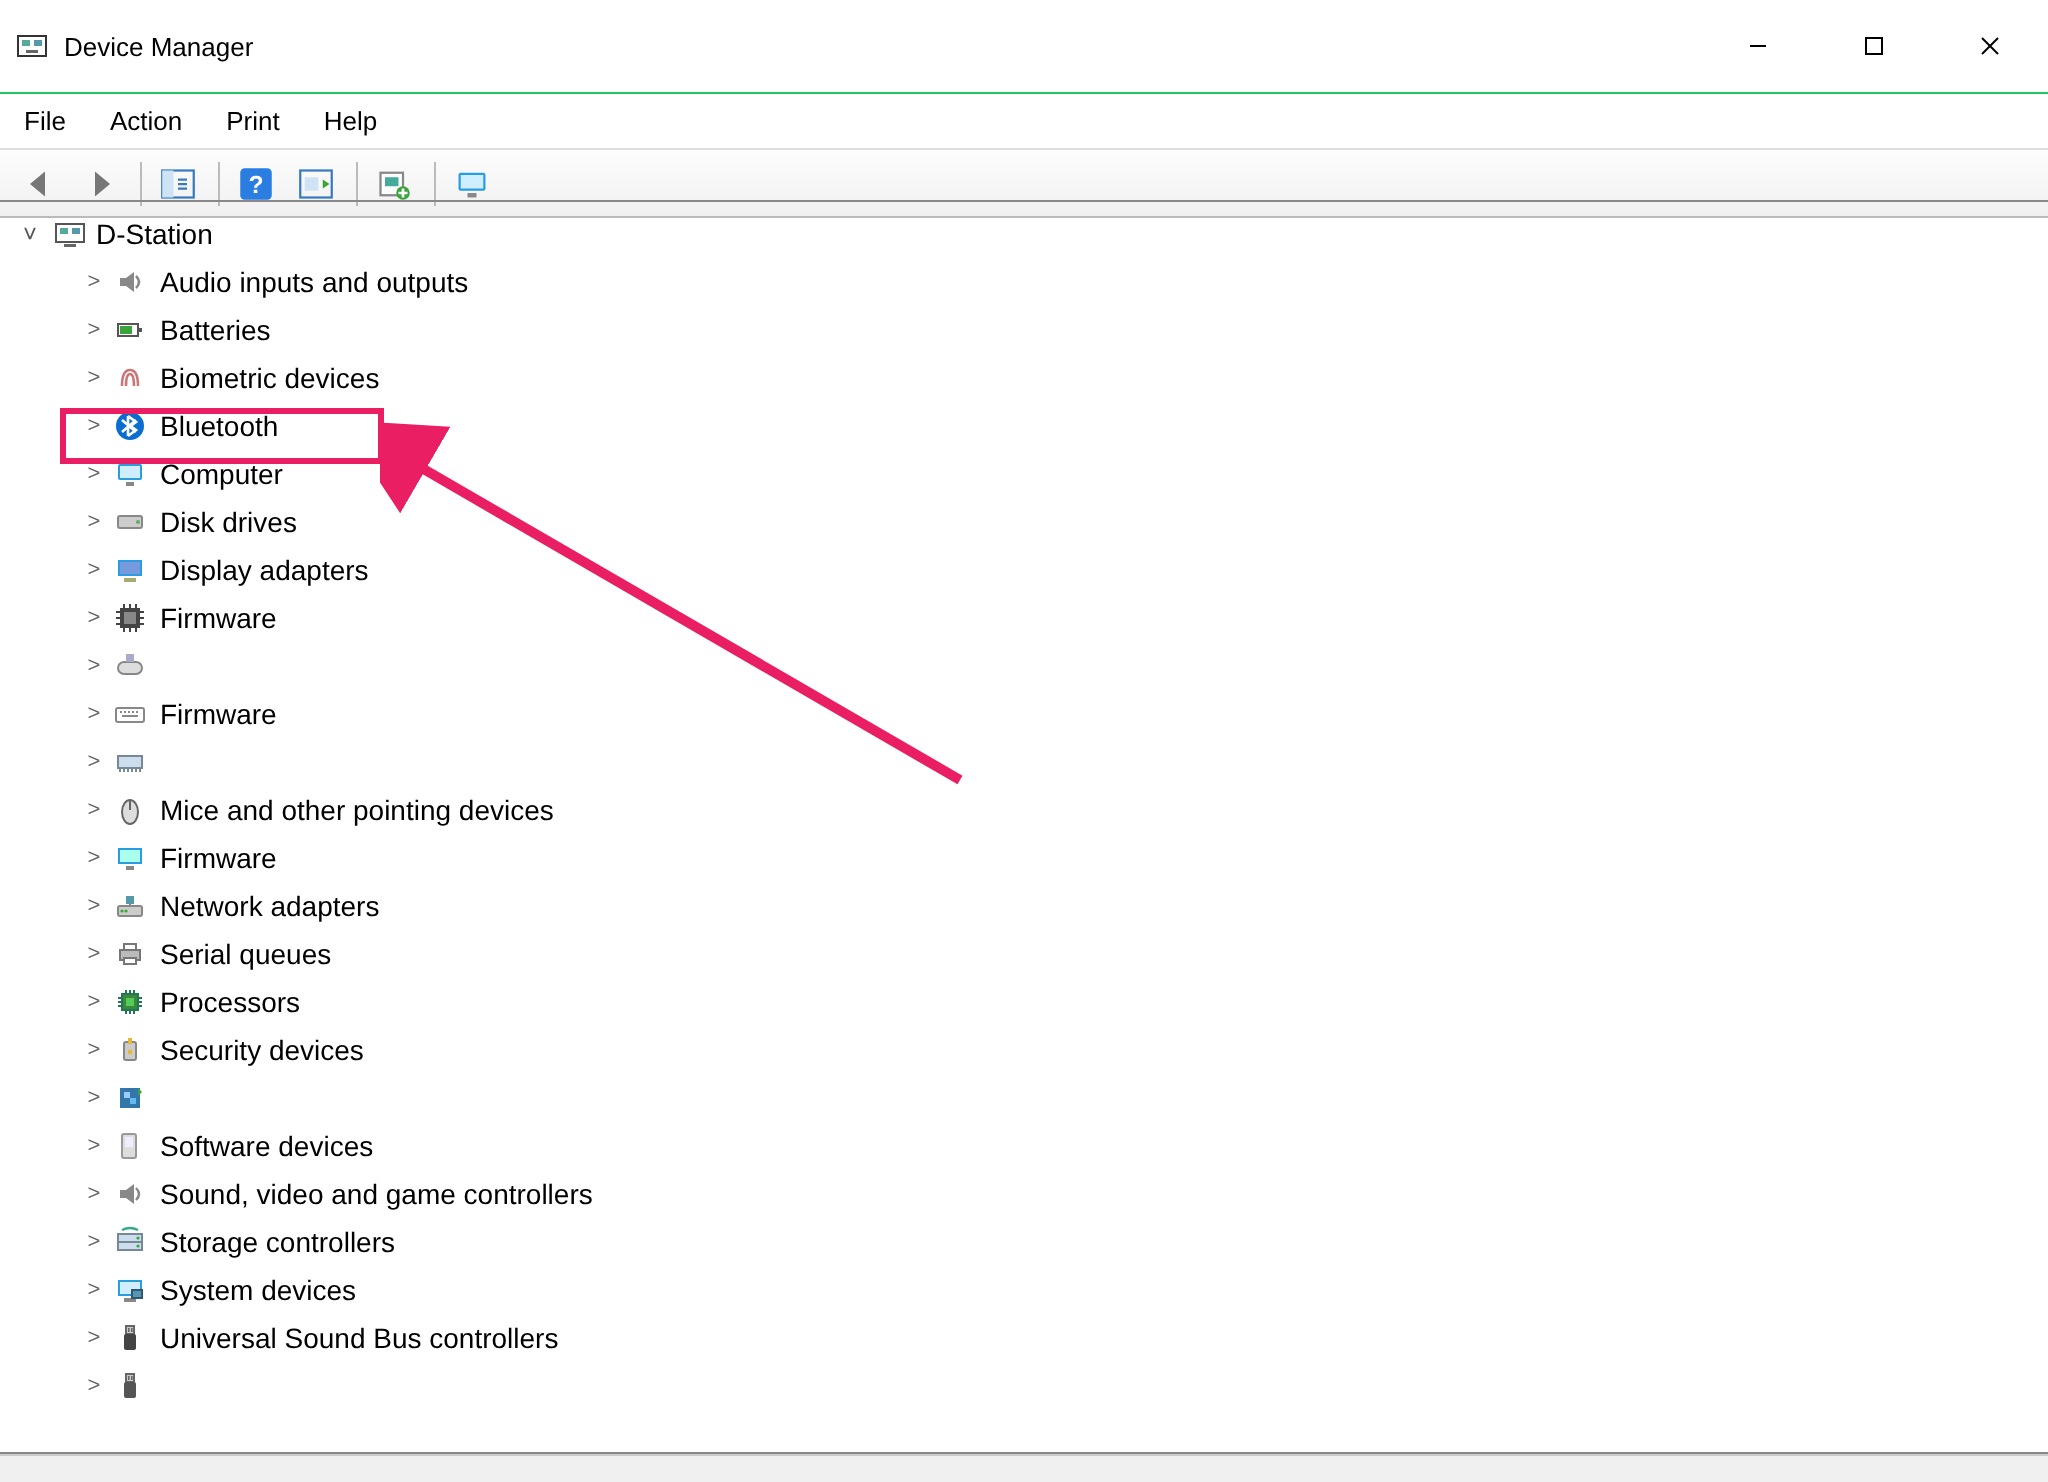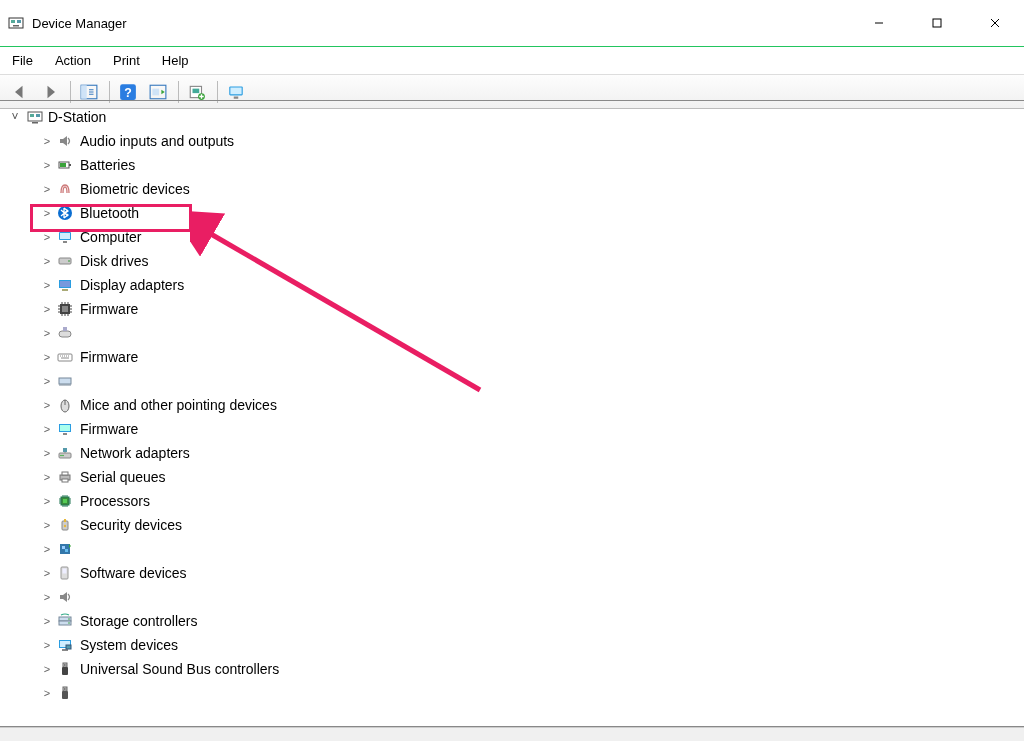--- a/index.html
+++ b/index.html
@@ -351,20 +351,21 @@
           <span class="lbl">Software devices</span>
         </div>
         <div class="node">
           <span class="exp">&gt;</span>
           <span class="ic">
             <svg viewBox="0 0 16 16">
               <path d="M3 6h3l4-3v10l-4-3H3z" fill="#888"></path>
               <path d="M11 5q3 3 0 6" fill="none" stroke="#888" stroke-width="1.2"></path>
             </svg>
           </span>
+          <span class="lbl">Sound, video and game controllers</span>
         </div>
         <div class="node">
           <span class="exp">&gt;</span>
           <span class="ic">
             <svg viewBox="0 0 16 16">
               <rect x="2" y="4" width="12" height="4" fill="#cde" stroke="#789"></rect>
               <rect x="2" y="8" width="12" height="4" fill="#cde" stroke="#789"></rect>
               <circle cx="12" cy="6" r="0.8" fill="#3aa33a"></circle>
               <circle cx="12" cy="10" r="0.8" fill="#3aa33a"></circle>
               <path d="M4 2 q4 -2 8 0" fill="none" stroke="#3a8" stroke-width="1.2"></path>

